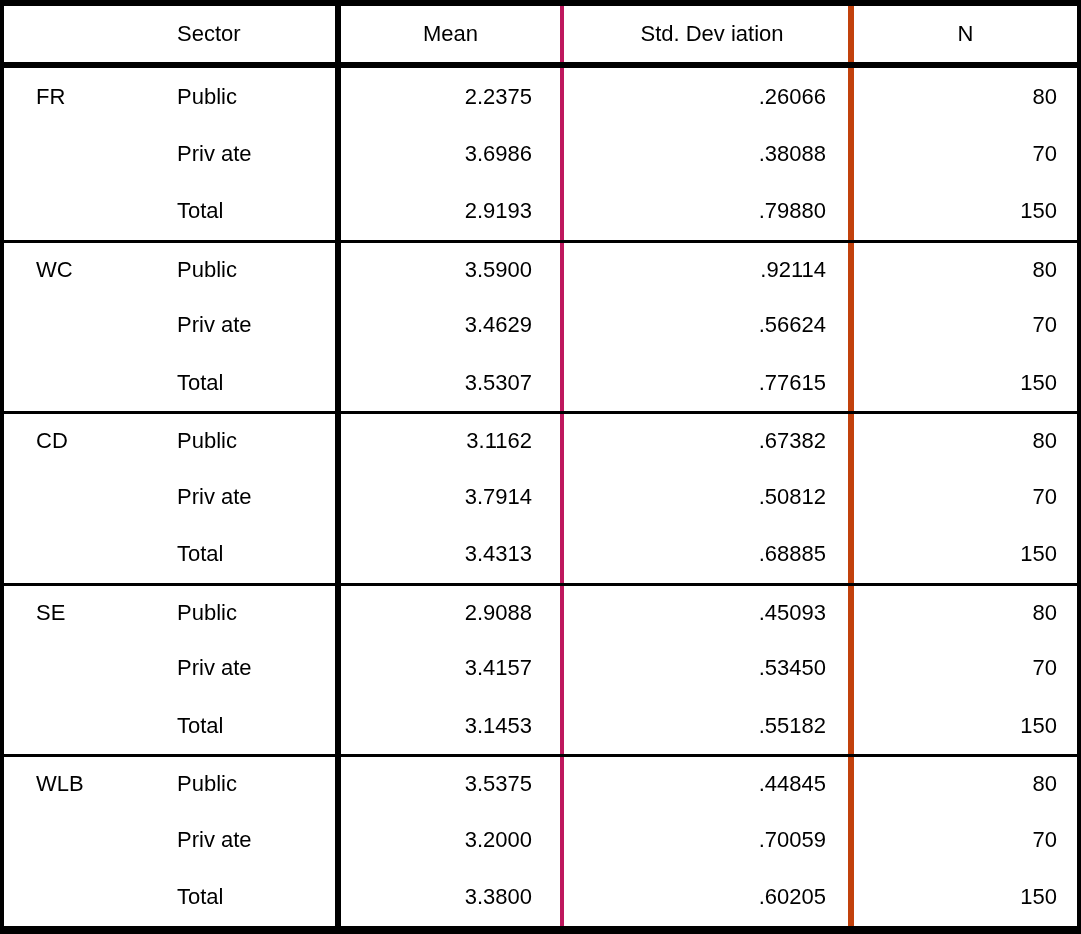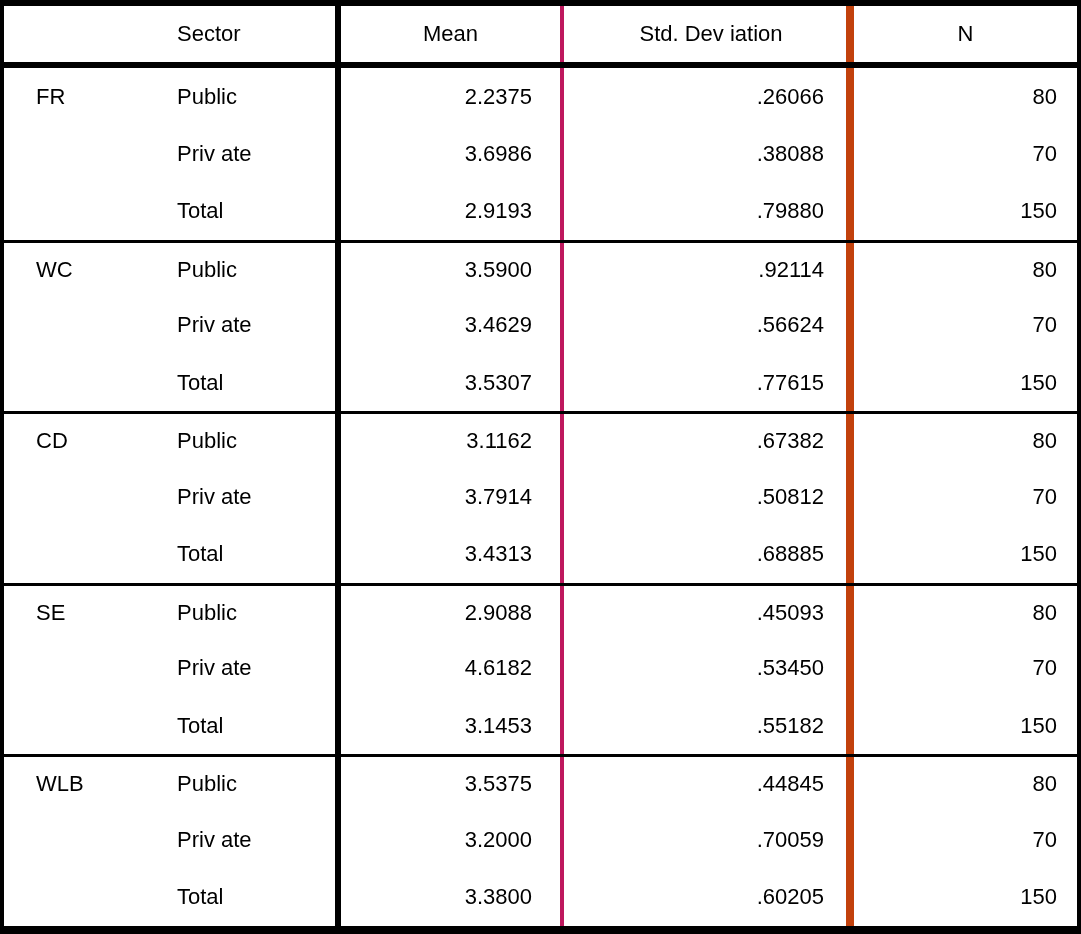--- a/index.html
+++ b/index.html
@@ -41,21 +41,21 @@
   .cell {
     box-sizing: border-box;
     display: flex;
     align-items: center;
     overflow: hidden;
     white-space: nowrap;
   }
   .c-group   { padding-left: 32px; justify-content: flex-start; }
   .c-sector  { padding-left: 8px;  justify-content: flex-start; border-right: 6px solid #000000; }
   .c-mean    { padding-right: 28px; justify-content: flex-end; border-right: 4px solid #be185d; }
-  .c-std     { padding-right: 22px; justify-content: flex-end; border-right: 8px solid #c2410c; margin-left: 12px; }
+  .c-std     { padding-right: 22px; justify-content: flex-end; border-right: 6px solid #c2410c; margin-left: 12px; }
   .c-n       { padding-right: 20px; justify-content: flex-end; }
   .header .c-mean, .header .c-std, .header .c-n {
     justify-content: center;
     padding-right: 0;
   }
 </style>
 </head>
 <body>
 
 <div class="spss-table">
@@ -137,21 +137,21 @@
   <div class="row g-row group-start">
     <div class="cell c-group">SE</div>
     <div class="cell c-sector">Public</div>
     <div class="cell c-mean">2.9088</div>
     <div class="cell c-std">.45093</div>
     <div class="cell c-n">80</div>
   </div>
   <div class="row g-row">
     <div class="cell c-group"></div>
     <div class="cell c-sector">Priv ate</div>
-    <div class="cell c-mean">4.6182</div>
+    <div class="cell c-mean">3.4157</div>
     <div class="cell c-std">.53450</div>
     <div class="cell c-n">70</div>
   </div>
   <div class="row g-row">
     <div class="cell c-group"></div>
     <div class="cell c-sector">Total</div>
     <div class="cell c-mean">3.1453</div>
     <div class="cell c-std">.55182</div>
     <div class="cell c-n">150</div>
   </div>

